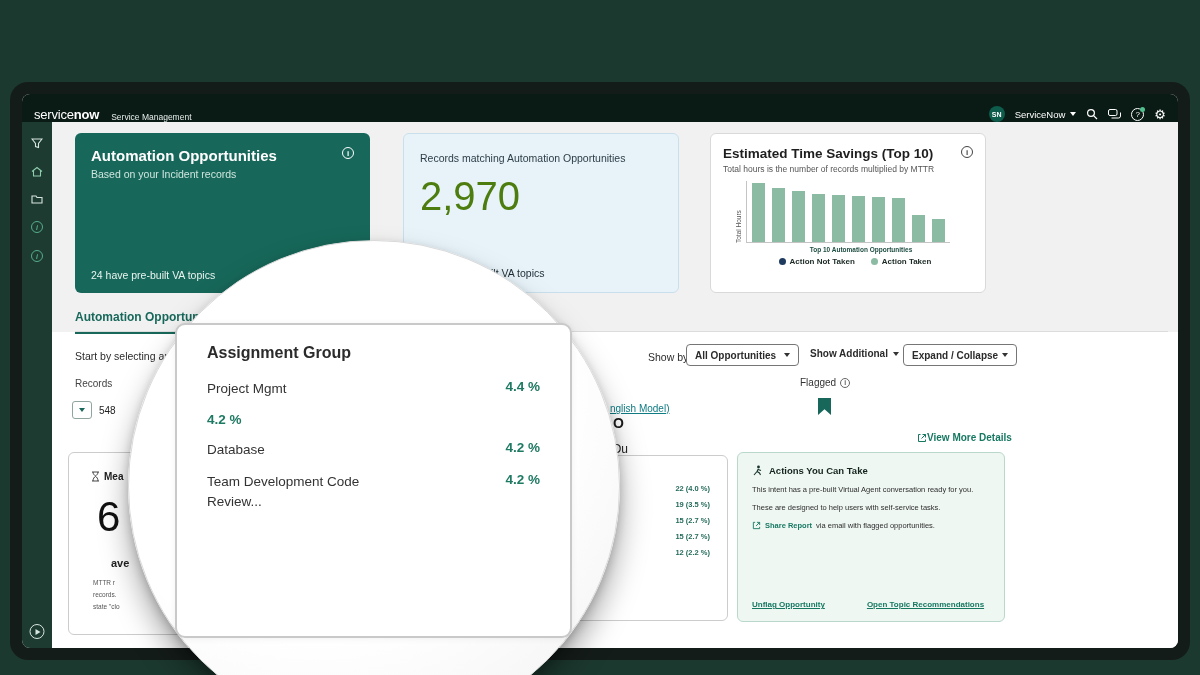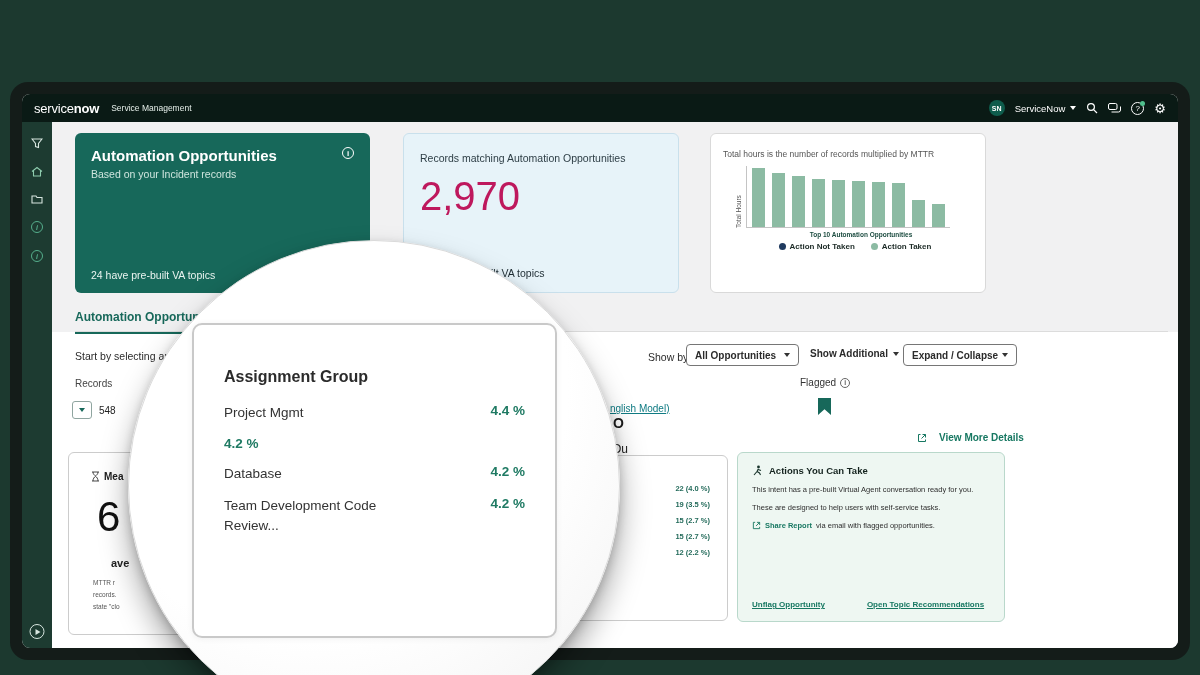--- a/index.html
+++ b/index.html
@@ -17,21 +17,21 @@
     background:#141C19; border-radius:18px;
   }
   .screen {
     position:absolute; left:12px; top:12px; width:1156px; height:554px;
     border-radius:8px; overflow:hidden; display:flex; flex-direction:column;
     background:#F1F1F1;
   }
   
   .appbar {
     height:28px; flex:none; background:#0A1A15; color:#fff;
-    display:flex; align-items:center; padding:0 12px; gap:8px;
+    display:flex; align-items:flex-end; padding:0 12px; gap:8px;
   }
   .logo { font-size:13px; letter-spacing:-0.2px; white-space:nowrap; }
   .logo .lo-a { font-weight:400; }
   .logo .lo-b { font-weight:700; }
   .product { font-size:8.5px; color:#E6EFEA; margin-left:4px; }
   .appbar-right { margin-left:auto; display:flex; align-items:center; gap:10px; }
   .avatar {
     width:16px; height:16px; border-radius:50%; background:#0E5C4C; color:#fff;
     font-size:7px; font-weight:700; display:flex; align-items:center; justify-content:center;
   }
@@ -74,21 +74,21 @@
   }
   .info::after { content:"i"; }
   .card-green { left:23px; width:295px; background:#17685A; color:#fff; }
   .card-green .ttl { font-size:15px; font-weight:700; }
   .card-green .sub { font-size:10.5px; color:#CFE5DE; margin-top:4px; }
   .card-green .big { font-size:46px; font-weight:400; margin-top:10px; line-height:1; }
   .card-green .foot { position:absolute; left:16px; bottom:12px; font-size:10.5px; color:#EAF4F0; }
   .card-blue { left:351px; width:276px; background:#E7F3F9; border:1px solid #C9E0EC; color:#16242B; }
   .card-blue .ttl { font-size:15px; font-weight:700; color:#1A2B33; }
   .card-blue .sub { font-size:10.5px; color:#2E3E46; margin-top:4px; }
-  .card-blue .big { font-size:40px; font-weight:400; color:#be185d; margin-top:12px; line-height:1; }
+  .card-blue .big { font-size:40px; font-weight:400; color:#4d7c0f; margin-top:12px; line-height:1; }
   .card-blue .foot { position:absolute; left:87px; bottom:13px; font-size:10.5px; color:#1E2C33; }
   .card-white { left:658px; width:276px; background:#fff; border:1px solid #D9D9D9; padding:12px 12px; }
   .card-white .ttl { font-size:13.5px; font-weight:700; color:#1E1E1E; }
   .card-white .sub { font-size:8.5px; color:#555; margin-top:3px; }
   .chart-row { display:flex; align-items:flex-end; gap:4px; margin-top:7px; margin-left:12px; }
   .ylab { font-size:6.5px; color:#555; writing-mode:vertical-rl; transform:rotate(180deg); height:62px; display:flex; align-items:center; }
   .bars { display:flex; align-items:flex-end; gap:7px; height:62px; border-left:1px solid #C4C4C4; border-bottom:1px solid #C4C4C4; padding:0 5px; }
   .bar { width:13px; background:#8CBBA3; }
   .xlab { font-size:6.5px; font-weight:700; color:#1D4D41; text-align:center; margin-top:3px; margin-left:26px; }
   .legend { display:flex; justify-content:center; gap:16px; margin-top:4px; margin-left:14px; }
@@ -116,21 +116,21 @@
   .count { position:absolute; left:47px; top:283px; font-size:10px; color:#222; }
   .linkfrag { position:absolute; left:558px; top:281px; font-size:10px; color:#0F7B83; text-decoration:underline; }
   .frag { position:absolute; color:#222; }
   .f1 { left:561px; top:293px; font-size:14px; font-weight:700; color:#1A1A1A; }
   .f2 { left:560px; top:320px; font-size:12px; }
   .f3 { left:560px; top:349px; font-size:11px; color:#333; }
   .f4 { left:560px; top:377px; font-size:12px; font-weight:700; }
   .f5 { left:560px; top:404px; font-size:12px; font-weight:700; color:#1F7A63; }
   .flag { position:absolute; left:766px; top:276px; width:13px; height:17px; background:#17685A;
           clip-path:polygon(0 0,100% 0,100% 100%,50% 66%,0 100%); }
-  .viewmore { position:absolute; left:865px; top:310px; display:flex; align-items:flex-end; gap:12px;
+  .viewmore { position:absolute; left:865px; top:310px; display:flex; align-items:flex-end; gap:0;
               font-size:10px; font-weight:700; color:#177862; }
   
   .metric { position:absolute; left:16px; top:330px; width:240px; height:183px; background:#fff; border:1px solid #CCCCCC; border-radius:6px; }
   .mc-head { position:absolute; left:22px; top:18px; display:flex; align-items:center; gap:4px; font-size:10px; font-weight:700; color:#222; }
   .mc-value { position:absolute; left:28px; top:40px; font-size:42px; font-weight:400; color:#111; }
   .mc-ave { position:absolute; left:42px; top:104px; font-size:11px; font-weight:700; color:#222; }
   .mc-notes { position:absolute; left:24px; top:124px; font-size:6.5px; color:#555; line-height:12px; }
   
   .breakdown { position:absolute; left:500px; top:333px; width:176px; height:166px; background:#fff; border:1px solid #CCCCCC; border-radius:6px; }
   .bvals { position:absolute; left:566px; top:361px; width:92px; text-align:right; font-size:7.5px; font-weight:700; color:#246B5B; }
@@ -146,23 +146,23 @@
   .ac-link + .ac-link { margin-left:42px; }
   
   .lens {
     position:absolute; left:128px; top:240px; width:492px; height:492px; border-radius:50%;
     background: radial-gradient(circle at 38% 30%, #FFFFFF 55%, #F0F0F0 100%);
     border:1px solid #DADADA;
     box-shadow: 0 18px 30px rgba(0,0,0,0.35), 0 4px 10px rgba(0,0,0,0.18);
     z-index:20;
   }
   .lens-card {
-    position:absolute; left:63px; top:82px; width:365px; height:315px; background:#fff;
+    position:absolute; left:46px; top:82px; width:397px; height:315px; background:#fff;
     border:2px solid #C9C9C9; border-radius:10px; box-shadow:0 1px 6px rgba(0,0,0,0.06);
-    padding:43px 30px;
+    padding:19px 30px;
   }
   .lens-title { font-size:16px; font-weight:700; color:#2B2B2B; }
   .lens-row { display:flex; justify-content:space-between; align-items:flex-start; margin-top:13px; }
   .lens-row:first-child { margin-top:17px; }
   .lens-row .ll { font-size:13.5px; color:#333; max-width:235px; line-height:1.45; }
   .lens-row:last-child .ll { max-width:180px; }
   .lens-row .lv { font-size:13.5px; font-weight:700; color:#1F7A63; white-space:nowrap; }
   svg { display:block; }
 </style>
 </head>
@@ -239,20 +239,24 @@
           <div class="foot">24 have pre-built VA topics</div>
         </section>
 
         <section class="scard card-blue">
           <div class="sub">Records matching Automation Opportunities</div>
           <div class="big">2,970</div>
           <div class="foot">ilt VA topics</div>
         </section>
 
         <section class="scard card-white">
+          <div class="trow">
+            <div class="ttl">Estimated Time Savings (Top 10)</div>
+            <span class="info" style="color:#444;"></span>
+          </div>
           <div class="sub">Total hours is the number of records multiplied by MTTR</div>
           <div class="chart-row">
             <div class="ylab">Total Hours</div>
             <div class="bars">
                 <div class="bar" style="height: 59px;"></div>
                 <div class="bar" style="height: 54px;"></div>
                 <div class="bar" style="height: 51px;"></div>
                 <div class="bar" style="height: 48px;"></div>
                 <div class="bar" style="height: 47px;"></div>
                 <div class="bar" style="height: 46px;"></div>

